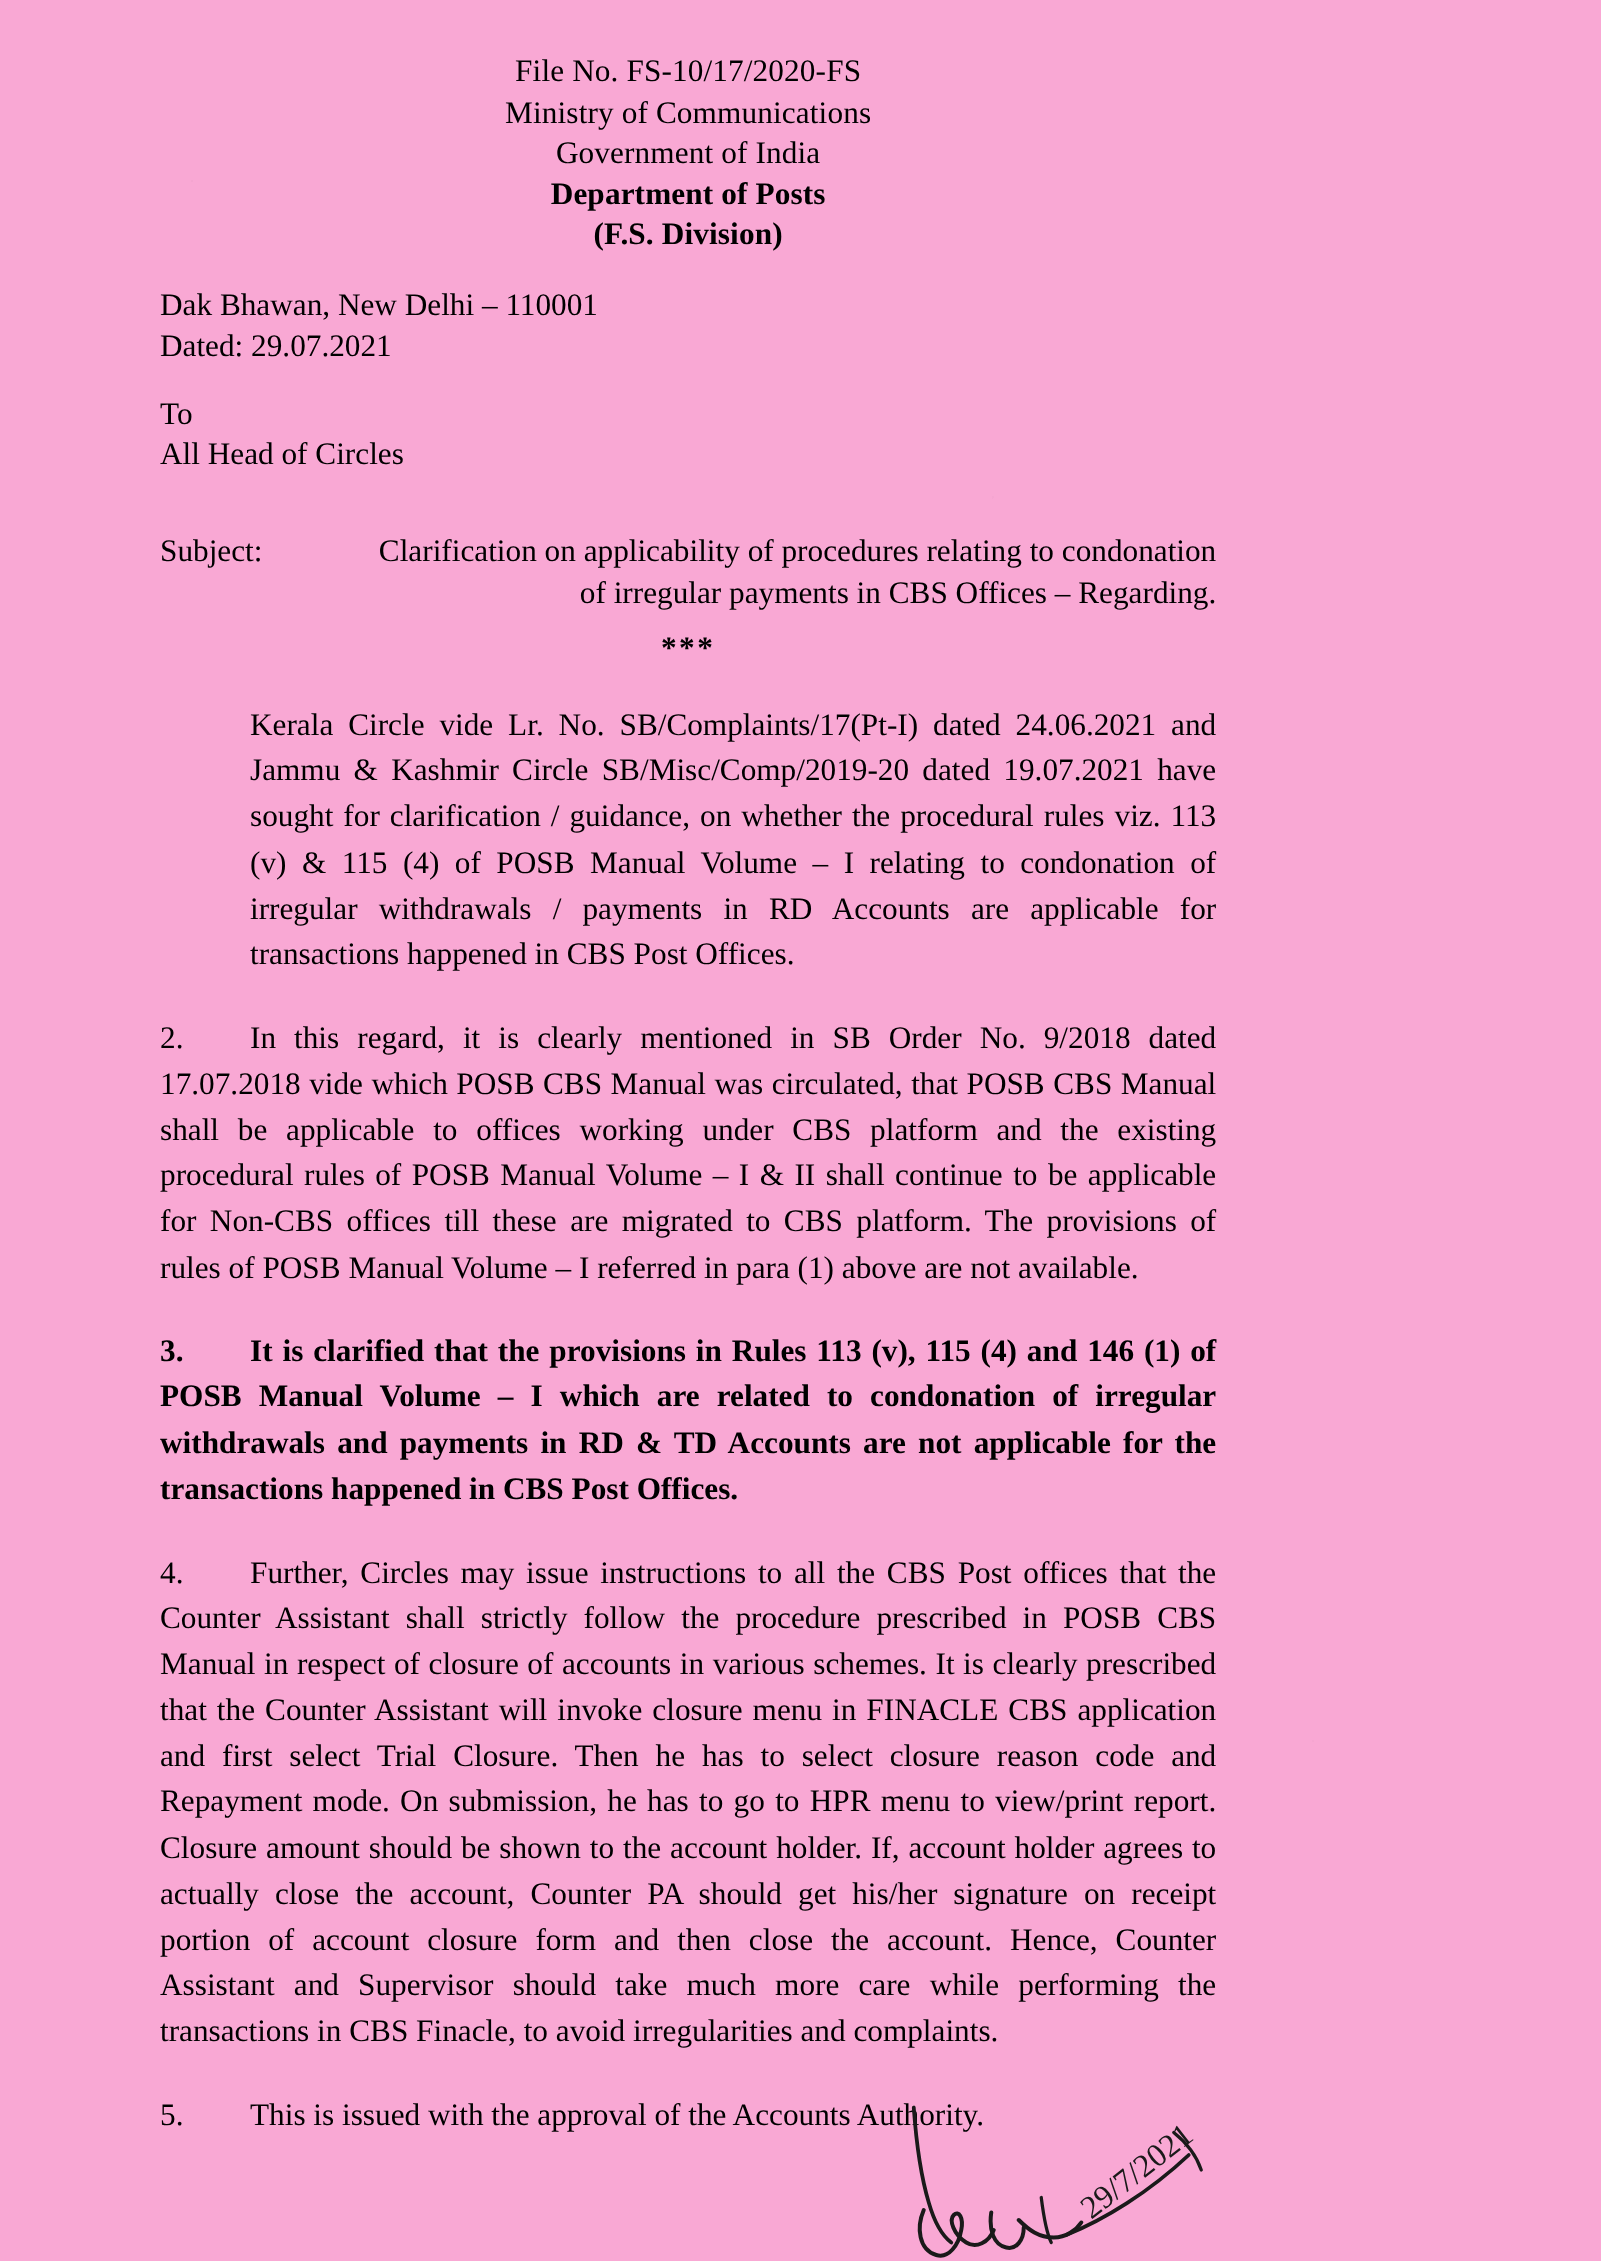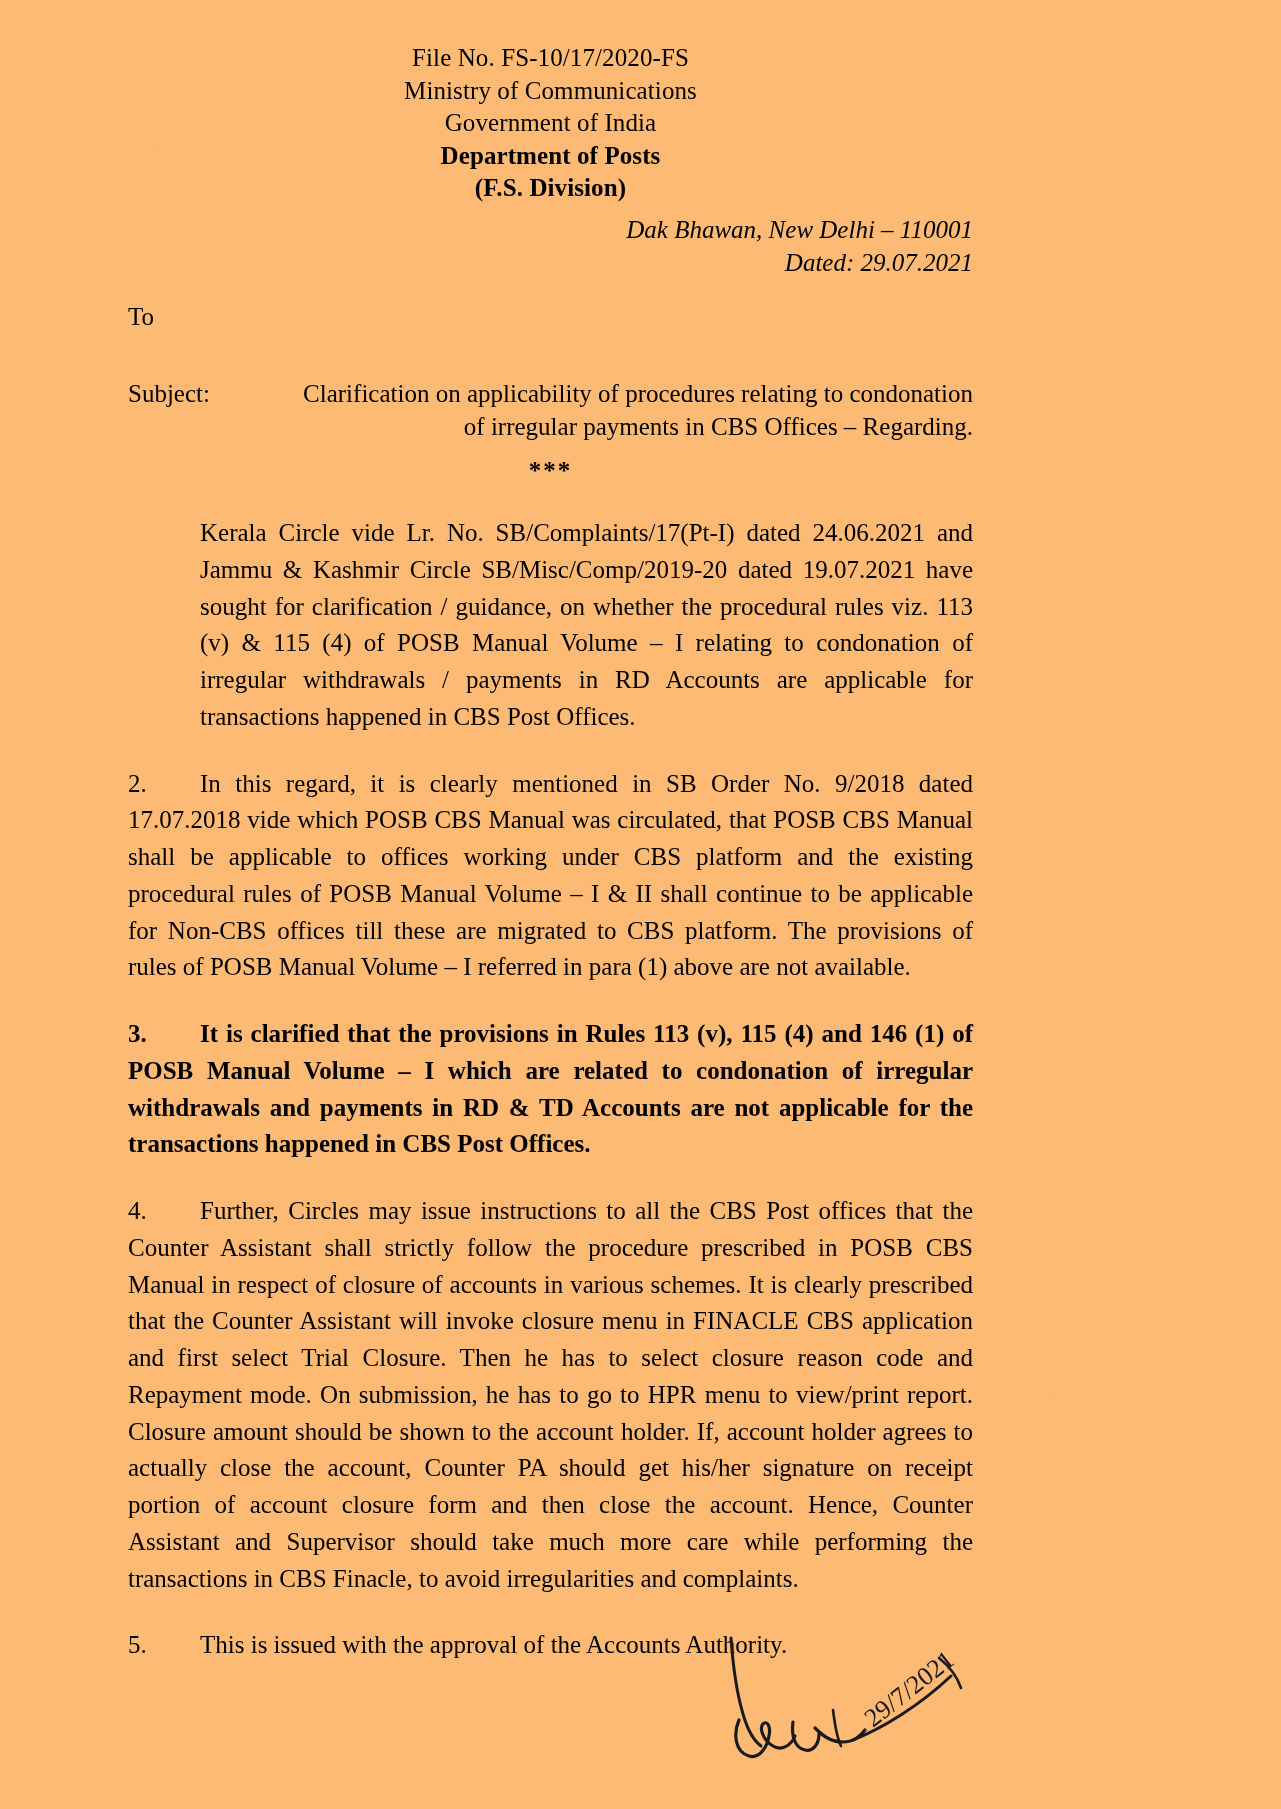--- a/index.html
+++ b/index.html
@@ -10,21 +10,21 @@
   }
   body {
     font-family: "Liberation Serif", "DejaVu Serif", serif;
     color: #000000;
   }
   .page {
     position: relative;
     width: 1281px;
     height: 1809px;
     margin: 0 auto;
-    background: #fdba74;
+    background: #f9a8d4;
     overflow: hidden;
   }
   
   .page::before {
     content: "";
     position: absolute;
     inset: 0;
     background:
       radial-gradient(circle at 12% 8%, rgba(0,0,0,0.018) 0 1px, transparent 1px),
       radial-gradient(circle at 62% 22%, rgba(0,0,0,0.015) 0 1px, transparent 1px),
@@ -47,24 +47,23 @@
   }
   .letterhead div {
     font-size: 25px;
     letter-spacing: 0.1px;
   }
   .lh-bold {
     font-weight: bold;
   }
 
   .addr-block {
-    text-align: right;
-    margin-top: 8px;
+    text-align: left;
+    margin-top: 23px;
     line-height: 1.32;
-    font-style: italic;
   }
   .addr-block div {
     font-size: 25px;
   }
 
   
   .to-block {
     margin-top: 22px;
     line-height: 1.30;
   }
@@ -147,20 +146,21 @@
       <div class="lh-bold">(F.S. Division)</div>
     </div>
 
     <div class="addr-block">
       <div>Dak Bhawan, New Delhi – 110001</div>
       <div>Dated: 29.07.2021</div>
     </div>
 
     <div class="to-block">
       <div>To</div>
+      <div>All Head of Circles</div>
     </div>
 
     <div class="subject-row">
       <div class="subject-label">Subject:</div>
       <div class="subject-text">
         <div>Clarification on applicability of procedures relating to condonation</div>
         <div>of irregular payments in CBS Offices – Regarding.</div>
       </div>
     </div>
 

